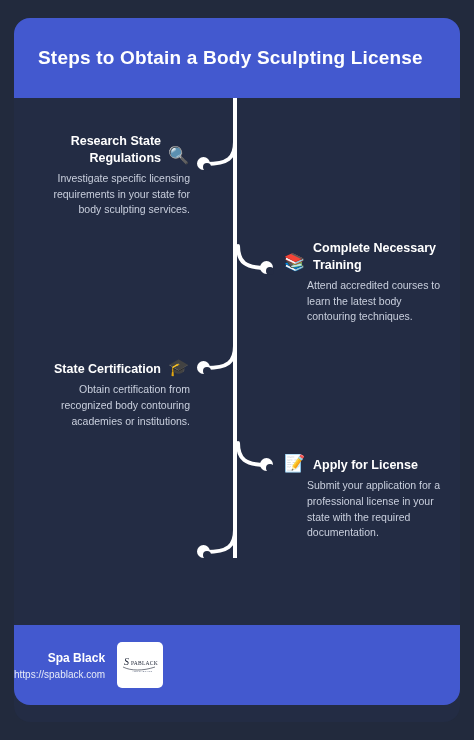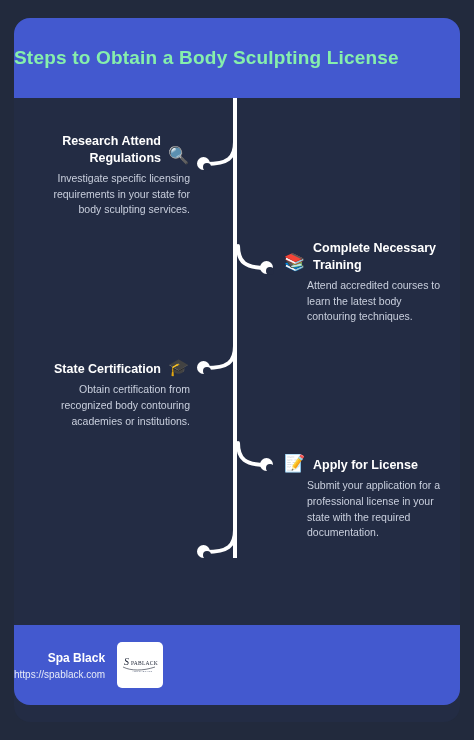--- a/index.html
+++ b/index.html
@@ -27,24 +27,25 @@
   .header-card {
     position: absolute;
     left: 14px; top: 18px;
     width: 446px; height: 80px;
     background: #4359cf;
     border-radius: 16px 16px 0 0;
     display: flex;
     align-items: center;
   }
   .header-title {
-    color: #86efac;
+    color: #ffffff;
     font-size: 19px;
     font-weight: bold;
     letter-spacing: .2px;
+    padding-left: 24px;
   }
 
   
   .spine {
     position: absolute;
     left: 233px; top: 98px;
     width: 4px; height: 460px;
     background: #ffffff;
   }
   .branch { position: absolute; }
@@ -181,21 +182,21 @@
 
   <div class="branch" style="left:198px; top:528px;">
     <svg width="40" height="32" viewBox="0 0 40 32">
       <path d="M37 2 C37 18, 30 24, 8 24" fill="none" stroke="#ffffff" stroke-width="4" stroke-linecap="round"></path>
     </svg>
   </div>
   <div class="node-dot" style="left:197px; top:545px;"></div>
 
   <div class="step step-left" style="left:20px; top:133px; width:170px;">
     <div class="step-head">
-      <div class="step-title">Research Attend Regulations</div>
+      <div class="step-title">Research State Regulations</div>
       <div class="step-icon">🔍</div>
     </div>
     <div class="step-desc">Investigate specific licensing requirements in your state for body sculpting services.</div>
   </div>
 
   <div class="step step-right" style="left:284px; top:240px; width:168px;">
     <div class="step-head">
       <div class="step-icon">📚</div>
       <div class="step-title">Complete Necessary Training</div>
     </div>

